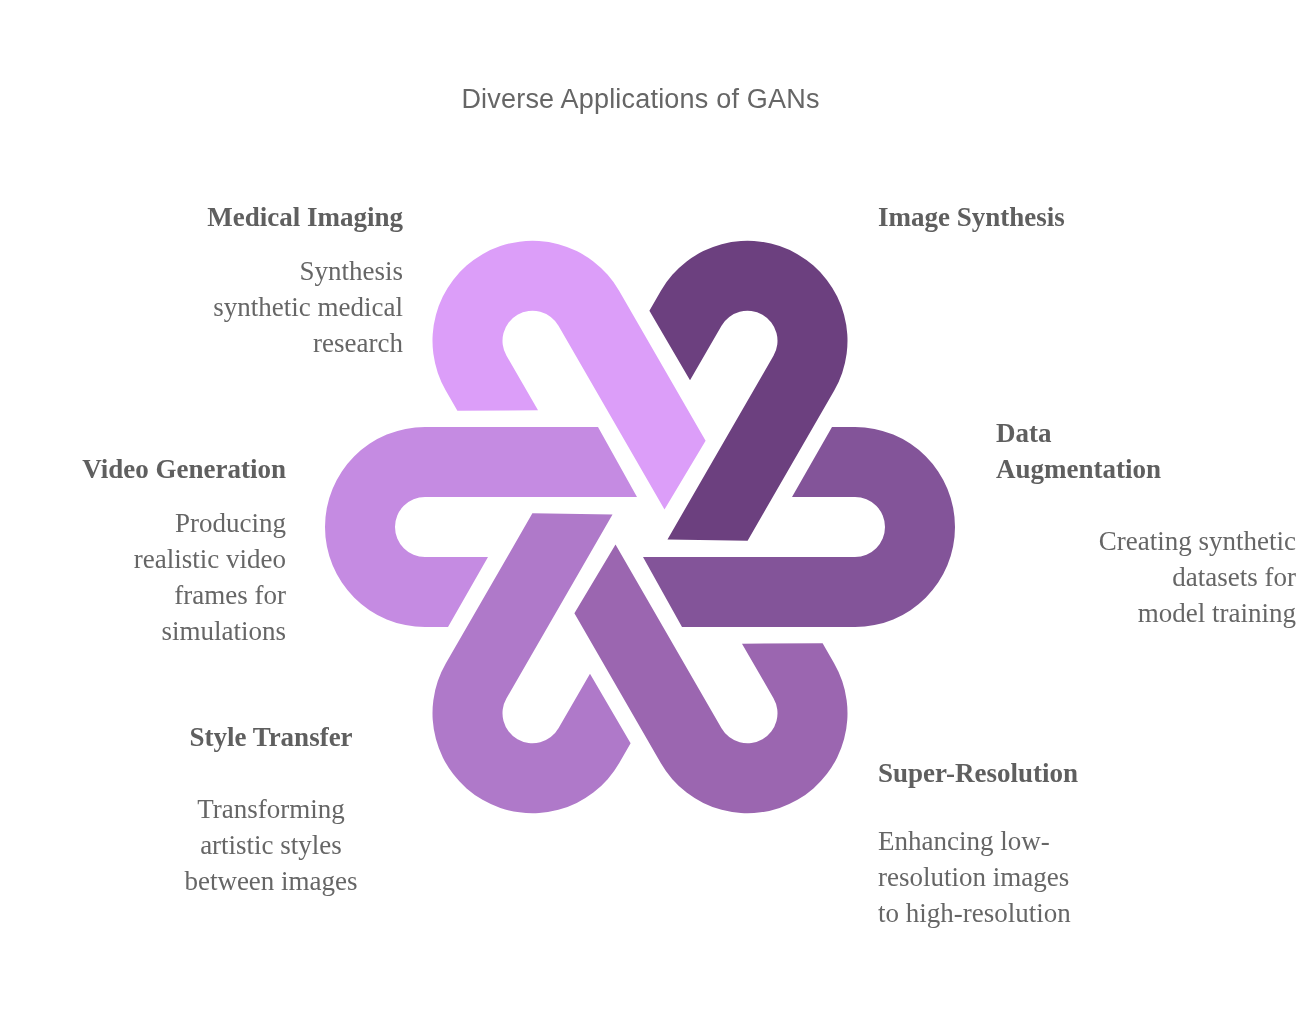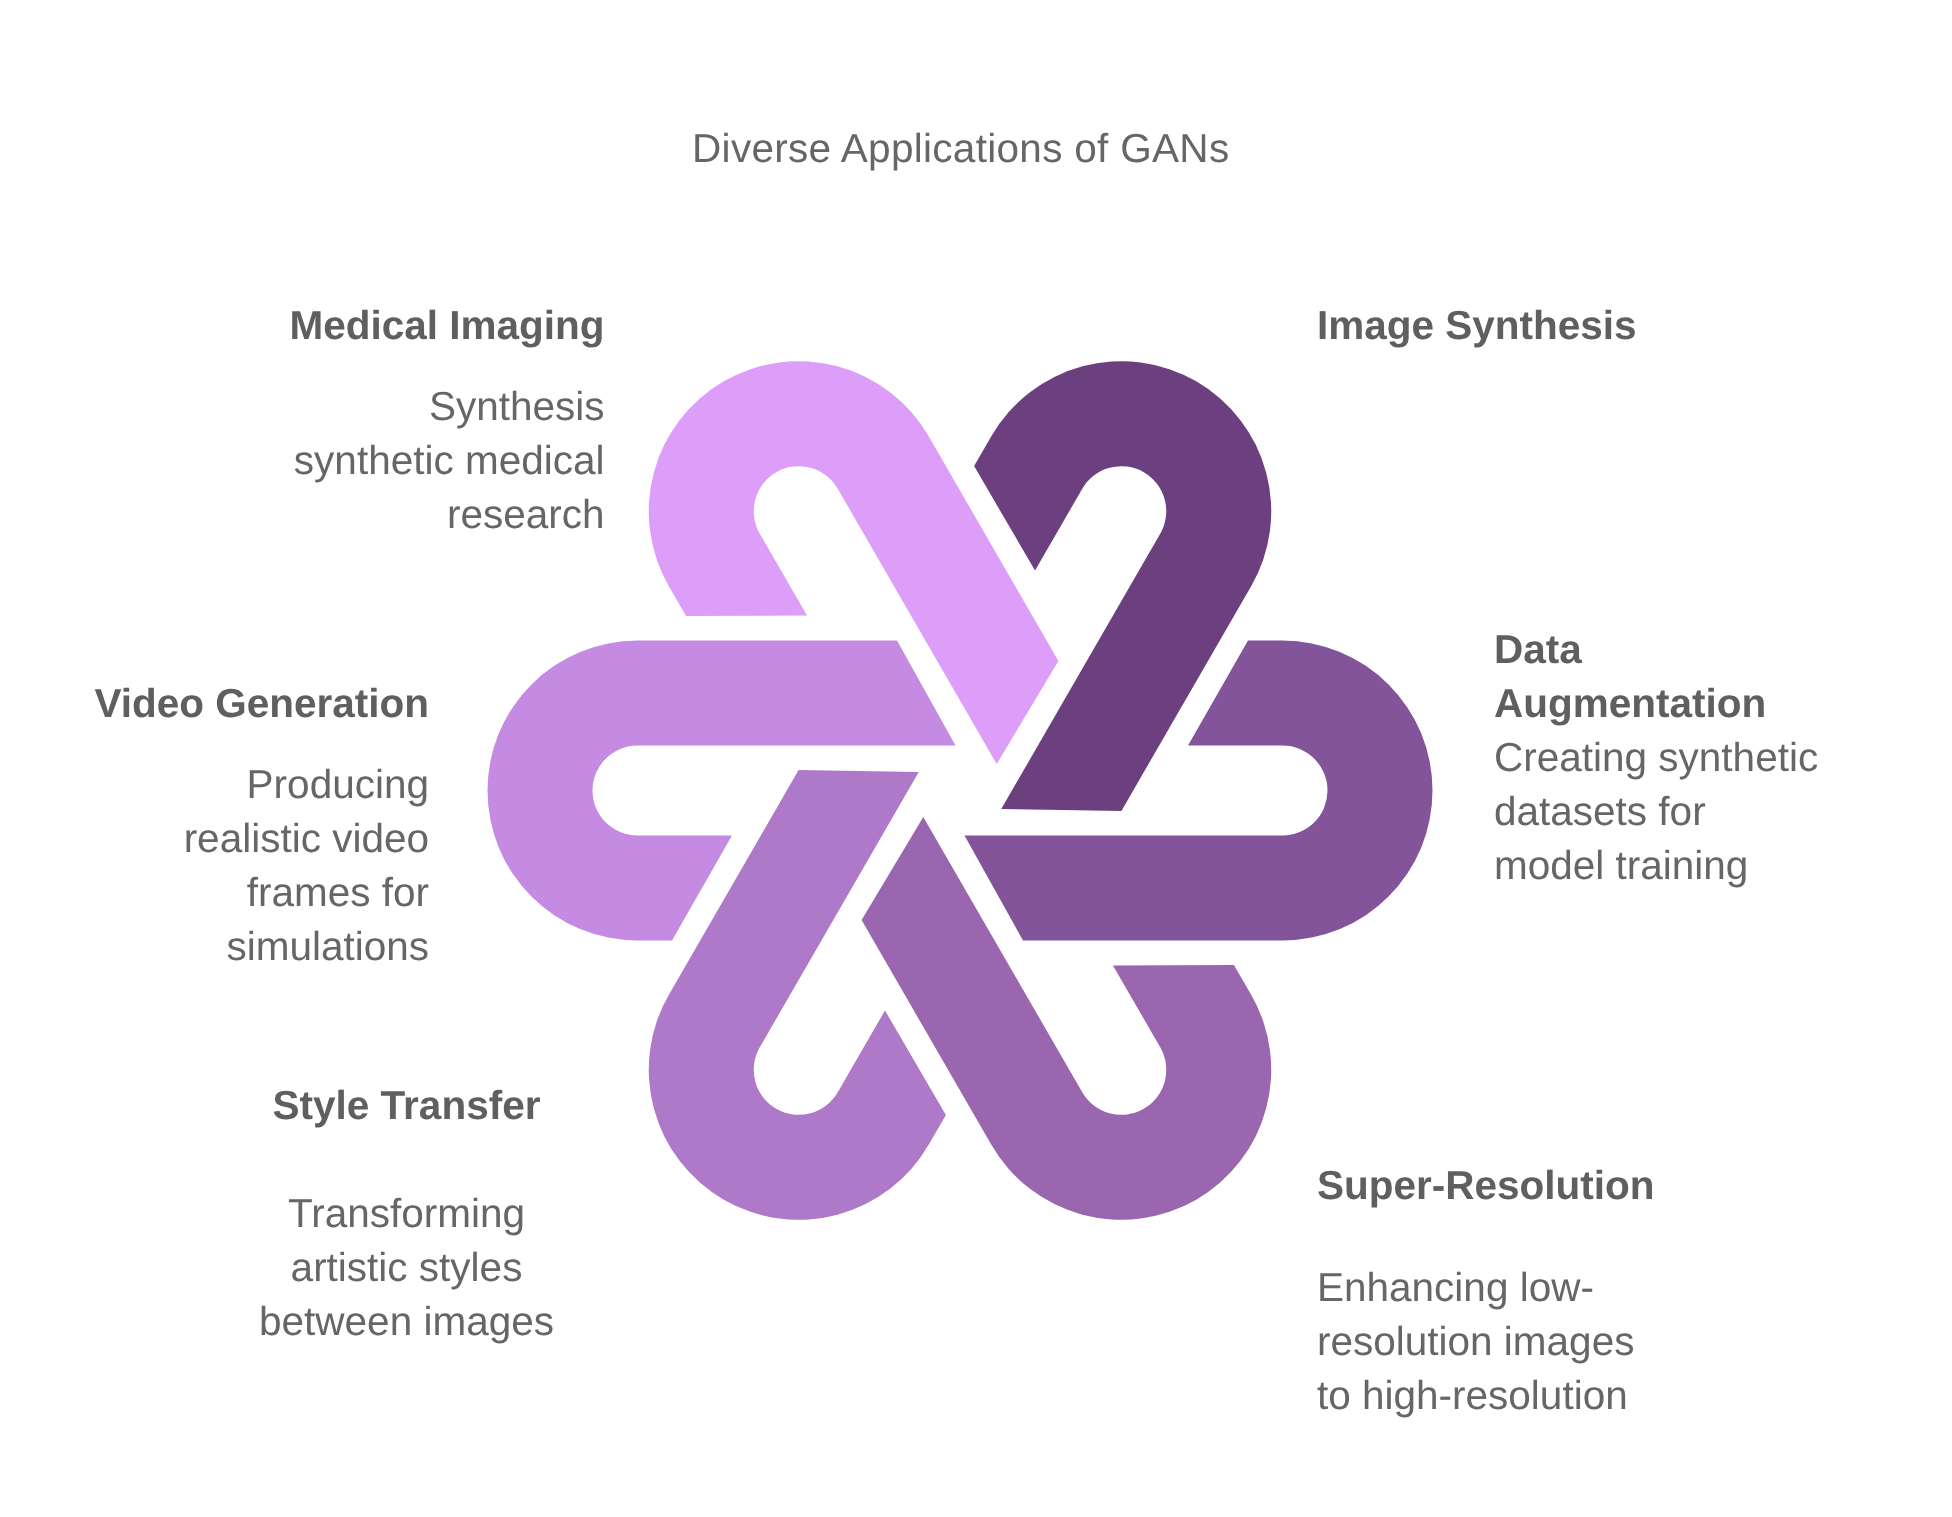--- a/index.html
+++ b/index.html
@@ -1,21 +1,21 @@
 <!DOCTYPE html>
 <html><head>
 <meta charset="utf-8">
 <style>
   html, body { margin: 0; padding: 0; background: #ffffff; }
   body { width: 1301px; height: 1011px; position: relative; overflow: hidden;
          font-family: "Liberation Sans", "DejaVu Sans", sans-serif; color: #5e5e5e; }
   .title { position: absolute; top: 84px; left: 0; width: 1281px; text-align: center;
            font-size: 27px; color: #666666; letter-spacing: 0.2px; }
   .knot { position: absolute; left: 0; top: 0; }
-  .block { position: absolute; width: 300px; }
+  .block { position: absolute; width: 300px; font-family: Liberation Serif, serif; }
   .block.right-align { text-align: right; }
   .block.left-align { text-align: left; }
   .heading { font-weight: bold; font-size: 27px; line-height: 36px; color: #5f5f5f; }
   .desc { font-size: 27px; line-height: 36px; color: #666666; }
 </style>
 </head>
 <body>
 
 <div class="title">Diverse Applications of GANs</div>
 
@@ -55,21 +55,21 @@
 
 <div class="block left-align" style="left:878px; top:199px;">
   <div class="heading">Image Synthesis</div>
 </div>
 
 <div class="block left-align" style="left:996px; top:415px;">
   <div class="heading">
     <div>Data</div>
     <div>Augmentation</div>
   </div>
-  <div class="desc" style="">
+  <div class="desc" style="margin-top:36px;text-align:right;">
     <div>Creating synthetic</div>
     <div>datasets for</div>
     <div>model training</div>
   </div>
 </div>
 
 <div class="block right-align" style="left:-14px; top:451px;">
   <div class="heading">Video Generation</div>
   <div class="desc" style="margin-top:18px;">
     <div>Producing</div>
@@ -81,20 +81,20 @@
 
 <div class="block right-align" style="left:121px; top:719px;text-align:center;">
   <div class="heading">Style Transfer</div>
   <div class="desc" style="margin-top:36px;">
     <div>Transforming</div>
     <div>artistic styles</div>
     <div>between images</div>
   </div>
 </div>
 
-<div class="block left-align" style="left:878px; top:772px;">
+<div class="block left-align" style="left:878px; top:755px;">
   <div class="heading">Super-Resolution</div>
   <div class="desc" style="margin-top:32px;">
     <div>Enhancing low-</div>
     <div>resolution images</div>
     <div>to high-resolution</div>
   </div>
 </div>
 
 </body></html>

